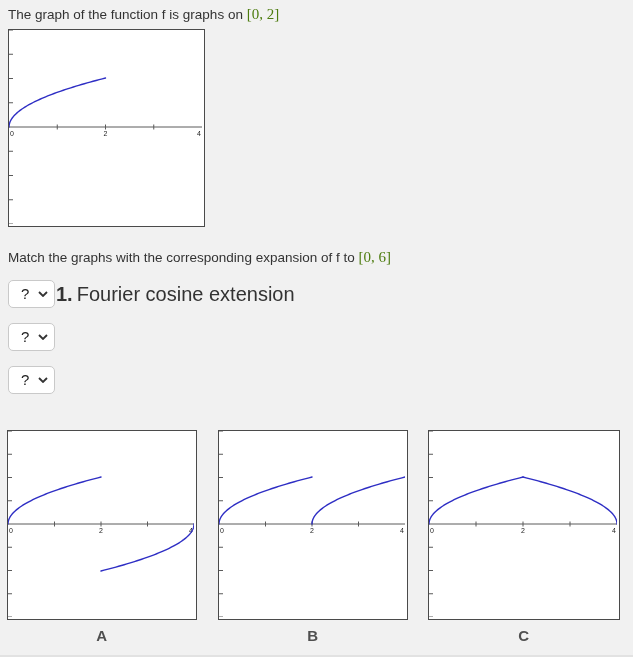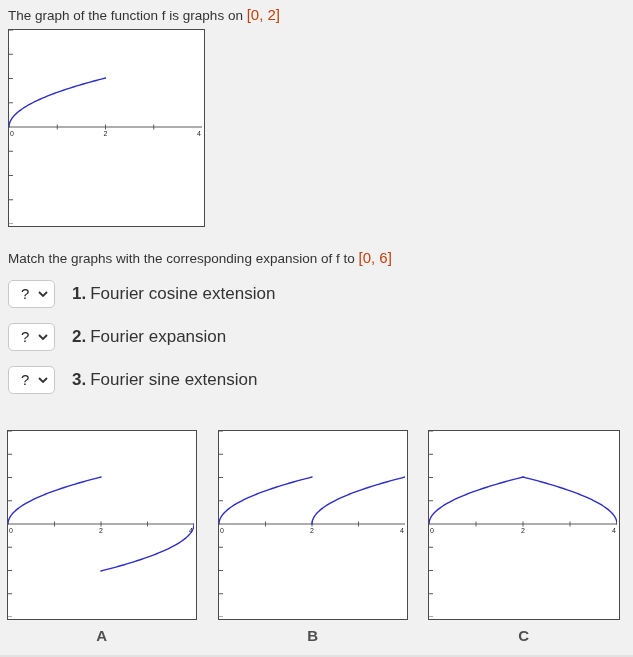--- a/index.html
+++ b/index.html
@@ -4,21 +4,21 @@
 <title>Fourier extension matching</title>
 <style>
   html,body{margin:0;padding:0;}
   body{
     width:633px;height:657px;position:relative;overflow:hidden;
     background:#f1f1f1;
     font-family:"Liberation Sans", sans-serif;
     color:#333;
   }
   .heading{position:absolute;left:8px;top:6px;font-size:13.5px;white-space:nowrap;}
-  .math{font-family:Liberation Sans, sans-serif;font-size:15px;color:#c2410c;}
+  .math{font-family:Liberation Serif, serif;font-size:15px;color:#4d7c0f;}
   .graph-box{
     position:absolute;background:#ffffff;border:1px solid #4a4a4a;box-sizing:border-box;
   }
   #g0{left:8px;top:29px;width:197px;height:198px;}
   #g1{left:7px;top:430px;width:190px;height:190px;}
   #g2{left:218px;top:430px;width:190px;height:190px;}
   #g3{left:428px;top:430px;width:192px;height:190px;}
   .glabel{
     position:absolute;top:627px;height:18px;line-height:18px;text-align:center;
     font-size:15px;font-weight:bold;color:#4f4f4f;letter-spacing:.5px;
@@ -30,21 +30,21 @@
   .match-row{position:absolute;left:8px;height:28px;display:flex;align-items:center;}
   #row0{top:280px;} #row1{top:323px;} #row2{top:366px;}
   .selwrap{position:relative;display:inline-block;}
   select.qsel{
     -webkit-appearance:none;appearance:none;
     width:47px;height:28px;border:1px solid #c9c9c9;border-radius:5px;
     background:#ffffff;font-family:"Liberation Sans", sans-serif;
     font-size:15px;color:#222;padding:0 0 2px 12px;outline:none;
   }
   .chev{position:absolute;right:7px;top:11px;pointer-events:none;display:block;}
-  .mlabel{margin-left:17px;font-size:17px;color:#333;white-space:nowrap;}
+  .mlabel{margin-left:1px;font-size:20px;color:#333;white-space:nowrap;}
   .mnum{font-weight:bold;margin-right:4px;}
   svg.plot{display:block;}
   svg.plot text{font-family:"Liberation Sans", sans-serif;fill:#222;}
   .footer-line{position:absolute;left:0;top:655px;width:633px;height:2px;background:#e2e2e2;}
 </style>
 </head>
 <body>
 
 <div class="heading">
   <span>The graph of the function f is graphs on </span><span class="math">[0, 2]</span>
@@ -91,36 +91,30 @@
 
 <div class="match-row" id="row1">
   <span class="selwrap">
     <select class="qsel">
       <option>?</option>
     </select>
     <svg class="chev" width="10" height="6" viewBox="0 0 10 6">
         <polyline points="1,1 5,5 9,1" fill="none" stroke="#333" stroke-width="1.8"></polyline>
       </svg>
   </span>
-  <span class="mlabel">
-    <span class="mnum">2.</span><span>Fourier expansion</span>
-  </span>
 </div>
 
 <div class="match-row" id="row2">
   <span class="selwrap">
     <select class="qsel">
       <option>?</option>
     </select>
     <svg class="chev" width="10" height="6" viewBox="0 0 10 6">
         <polyline points="1,1 5,5 9,1" fill="none" stroke="#333" stroke-width="1.8"></polyline>
       </svg>
-  </span>
-  <span class="mlabel">
-    <span class="mnum">3.</span><span>Fourier sine extension</span>
   </span>
 </div>
 
 <div class="graph-box" id="g1">
     <svg class="plot" width="186" height="186">
       <line x1="0" y1="93" x2="186" y2="93" stroke="#5a5a5a" stroke-width="1"></line>
       <line x1="46.5" y1="90.5" x2="46.5" y2="95.5" stroke="#5a5a5a" stroke-width="1"></line>
       <line x1="93" y1="90.5" x2="93" y2="95.5" stroke="#5a5a5a" stroke-width="1"></line>
       <line x1="139.5" y1="90.5" x2="139.5" y2="95.5" stroke="#5a5a5a" stroke-width="1"></line>
       <line x1="0" y1="69.75" x2="4" y2="69.75" stroke="#5a5a5a" stroke-width="1"></line>

